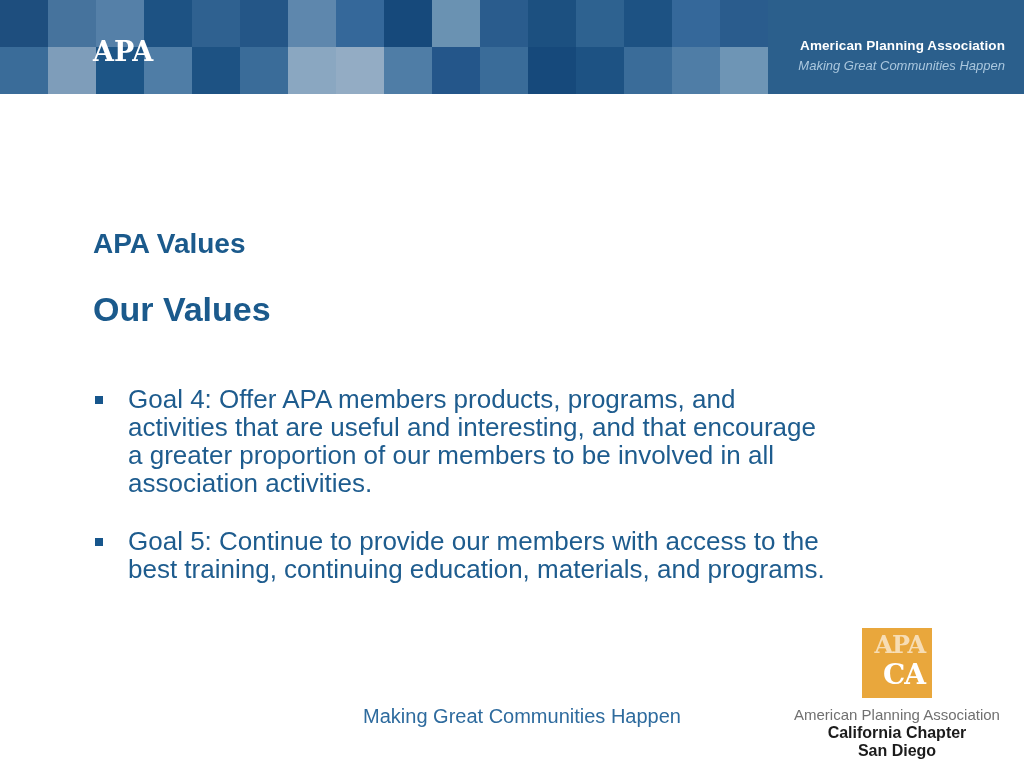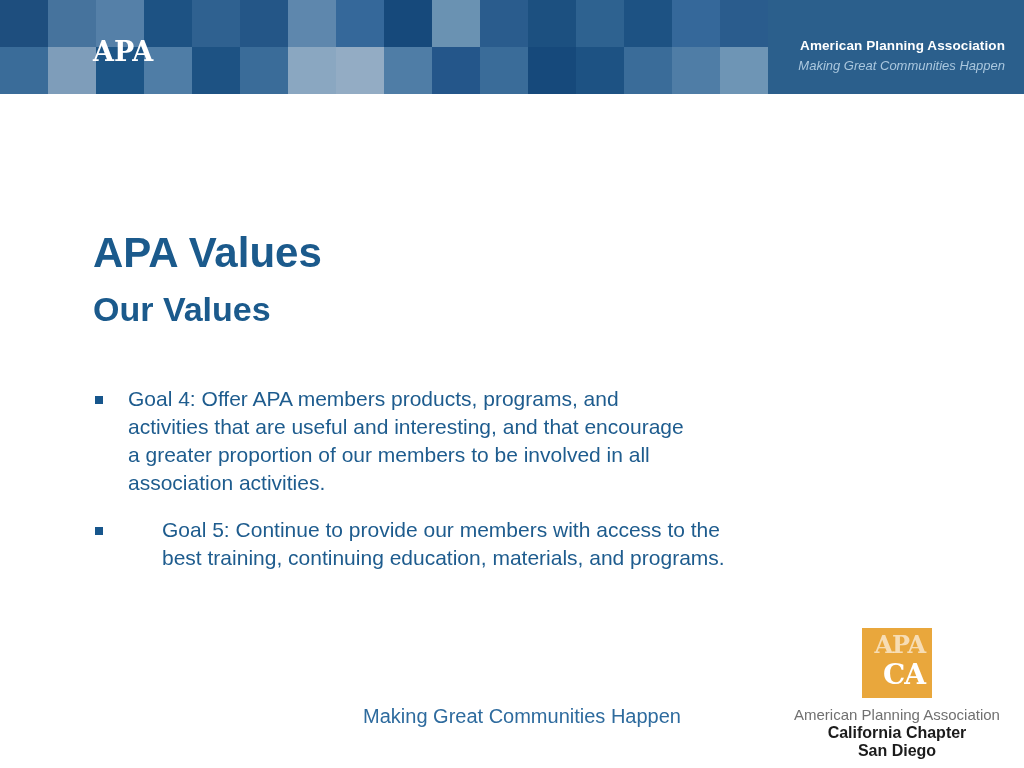--- a/index.html
+++ b/index.html
@@ -64,23 +64,23 @@
     margin-top: 6px;
     color: #aac7de;
     font-style: italic;
     font-size: 13px;
     line-height: 14px;
   }
 
   
   .page-title {
     position: absolute;
-    left: 93px; top: 231px;
-    font-weight: bold;
-    font-size: 42px;
+    left: 93px; top: 222px;
+    font-weight: bold;
+    font-size: 28px;
     line-height: 44px;
     letter-spacing: 0px;
   }
   .page-subtitle {
     position: absolute;
     left: 93px; top: 291px;
     font-weight: bold;
     font-size: 34px;
     line-height: 36px;
   }
@@ -89,31 +89,30 @@
   .bullets {
     position: absolute;
     left: 95px; top: 385px;
     width: 850px;
   }
   .bullet-item {
     display: flex;
     align-items: flex-start;
   }
   .bullet-item + .bullet-item {
-    margin-top: 19px;
-    gap: 34px;
+    margin-top: 30px;
   }
   .bullet-marker {
     flex: 0 0 auto;
     width: 8px; height: 8px;
     margin-top: 11px;
     margin-right: 25px;
   }
   .bullet-text {
-    font-size: 21px;
+    font-size: 26px;
     line-height: 28px;
     white-space: pre-line;
   }
 
   
   .footer-tagline {
     position: absolute;
     left: 522px; top: 704px;
     transform: translateX(-50%);
     font-size: 20px;

